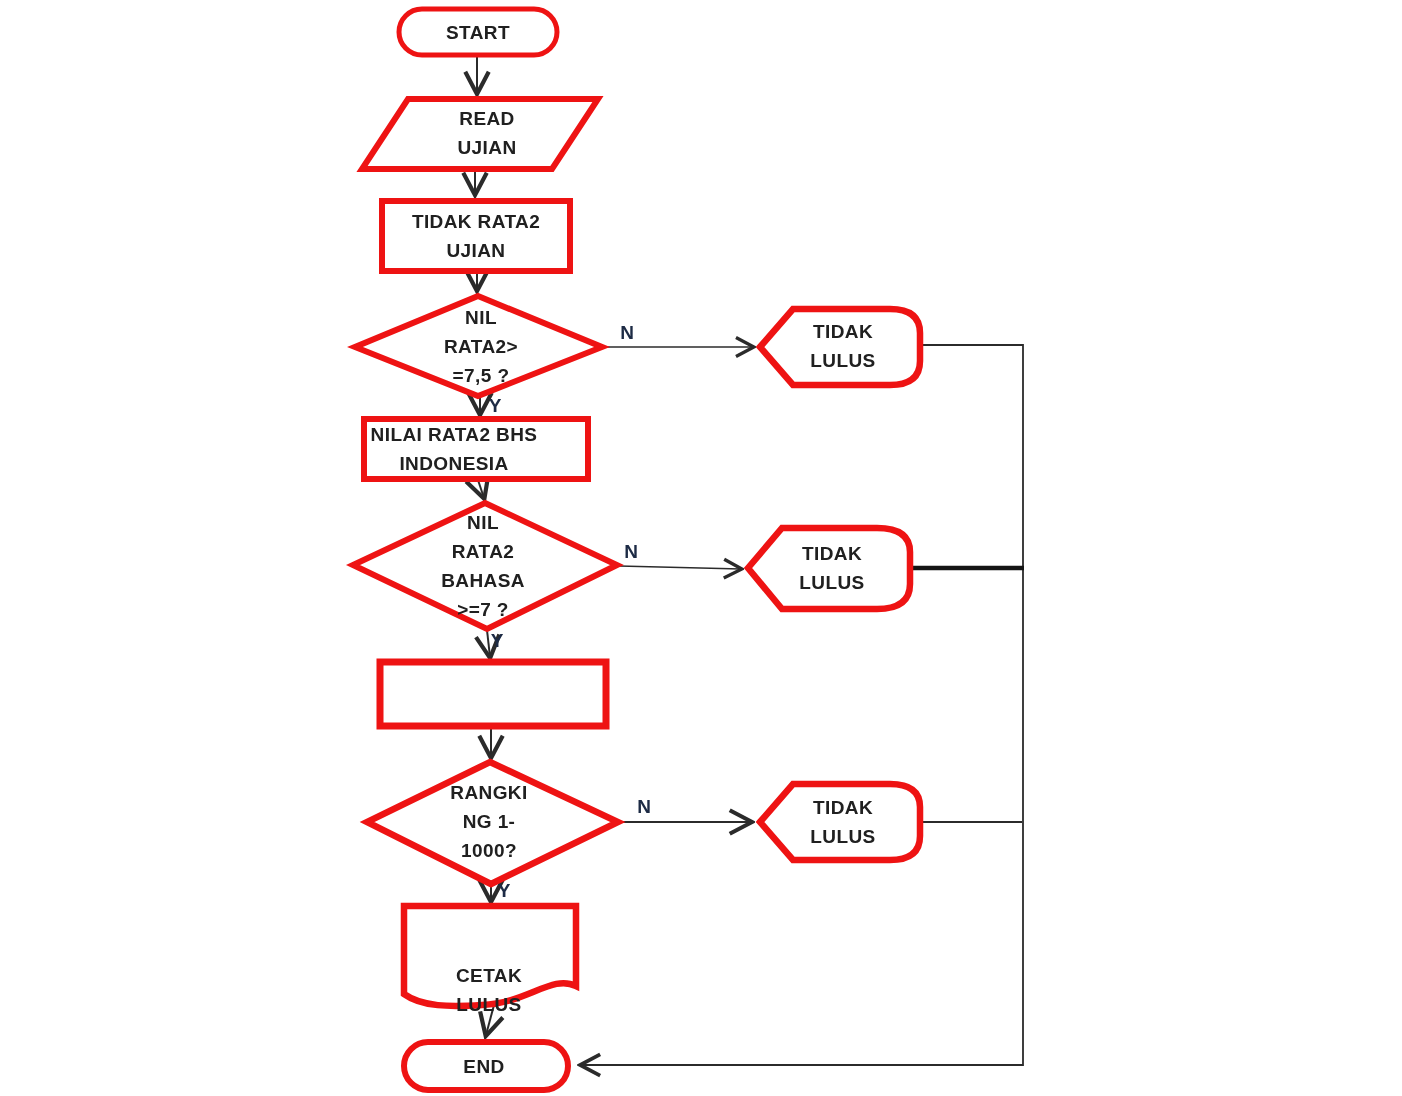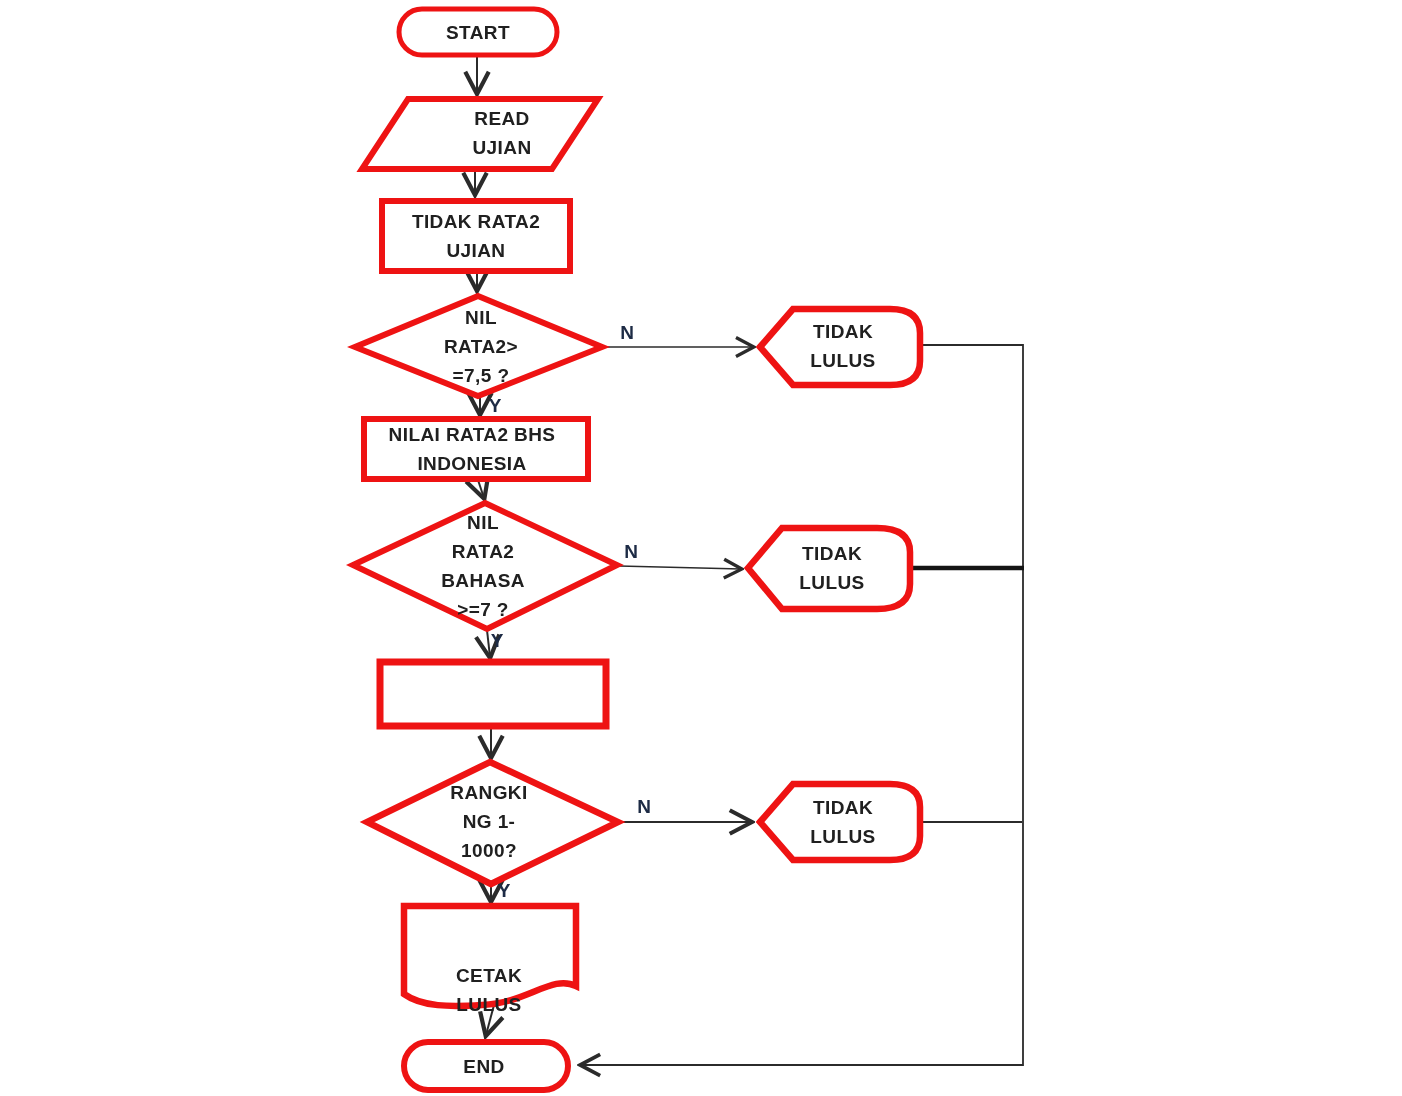--- a/index.html
+++ b/index.html
@@ -63,30 +63,30 @@
       <path d="M748 568 L782 528 L877 528 Q 910 528 910 552 L910 584 Q 910 609 877 609 L782 609 Z" stroke-width="6.5"></path>
       <rect x="380" y="662" width="226" height="64" stroke-width="7"></rect>
       <polygon points="490,762 618,822 491,884 367,822" stroke-width="6.5"></polygon>
       <path d="M760 822 L793 784 L890 784 Q 920 784 920 807 L920 836 Q 920 860 890 860 L793 860 Z" stroke-width="6.5"></path>
       <path d="M404 906 L576 906 L576 986 C 552 974 528 1003 482 1005 C 450 1007 422 1007 404 994 Z" stroke-width="6.5"></path>
       <rect x="404" y="1042" width="164" height="48" rx="24" stroke-width="6"></rect>
     </g>
   </svg>
 
   <div class="node-label" style="left:478px;top:32px">START</div>
-  <div class="node-label" style="left:502px;top:133px">READ
+  <div class="node-label" style="left:487px;top:133px">READ
 UJIAN</div>
   <div class="node-label" style="left:476px;top:236px">TIDAK RATA2
 UJIAN</div>
   <div class="node-label" style="left:481px;top:346px">NIL
 RATA2&gt;
 =7,5 ?</div>
   <div class="node-label" style="left:843px;top:346px">TIDAK
 LULUS</div>
-  <div class="node-label" style="left:472px;top:449px">NILAI RATA2 BHS
+  <div class="node-label" style="left:454px;top:449px">NILAI RATA2 BHS
 INDONESIA</div>
   <div class="node-label" style="left:483px;top:566px">NIL
 RATA2
 BAHASA
 &gt;=7 ?</div>
   <div class="node-label" style="left:832px;top:568px">TIDAK
 LULUS</div>
   <div class="node-label" style="left:489px;top:821px">RANGKI
 NG 1-
 1000?</div>

